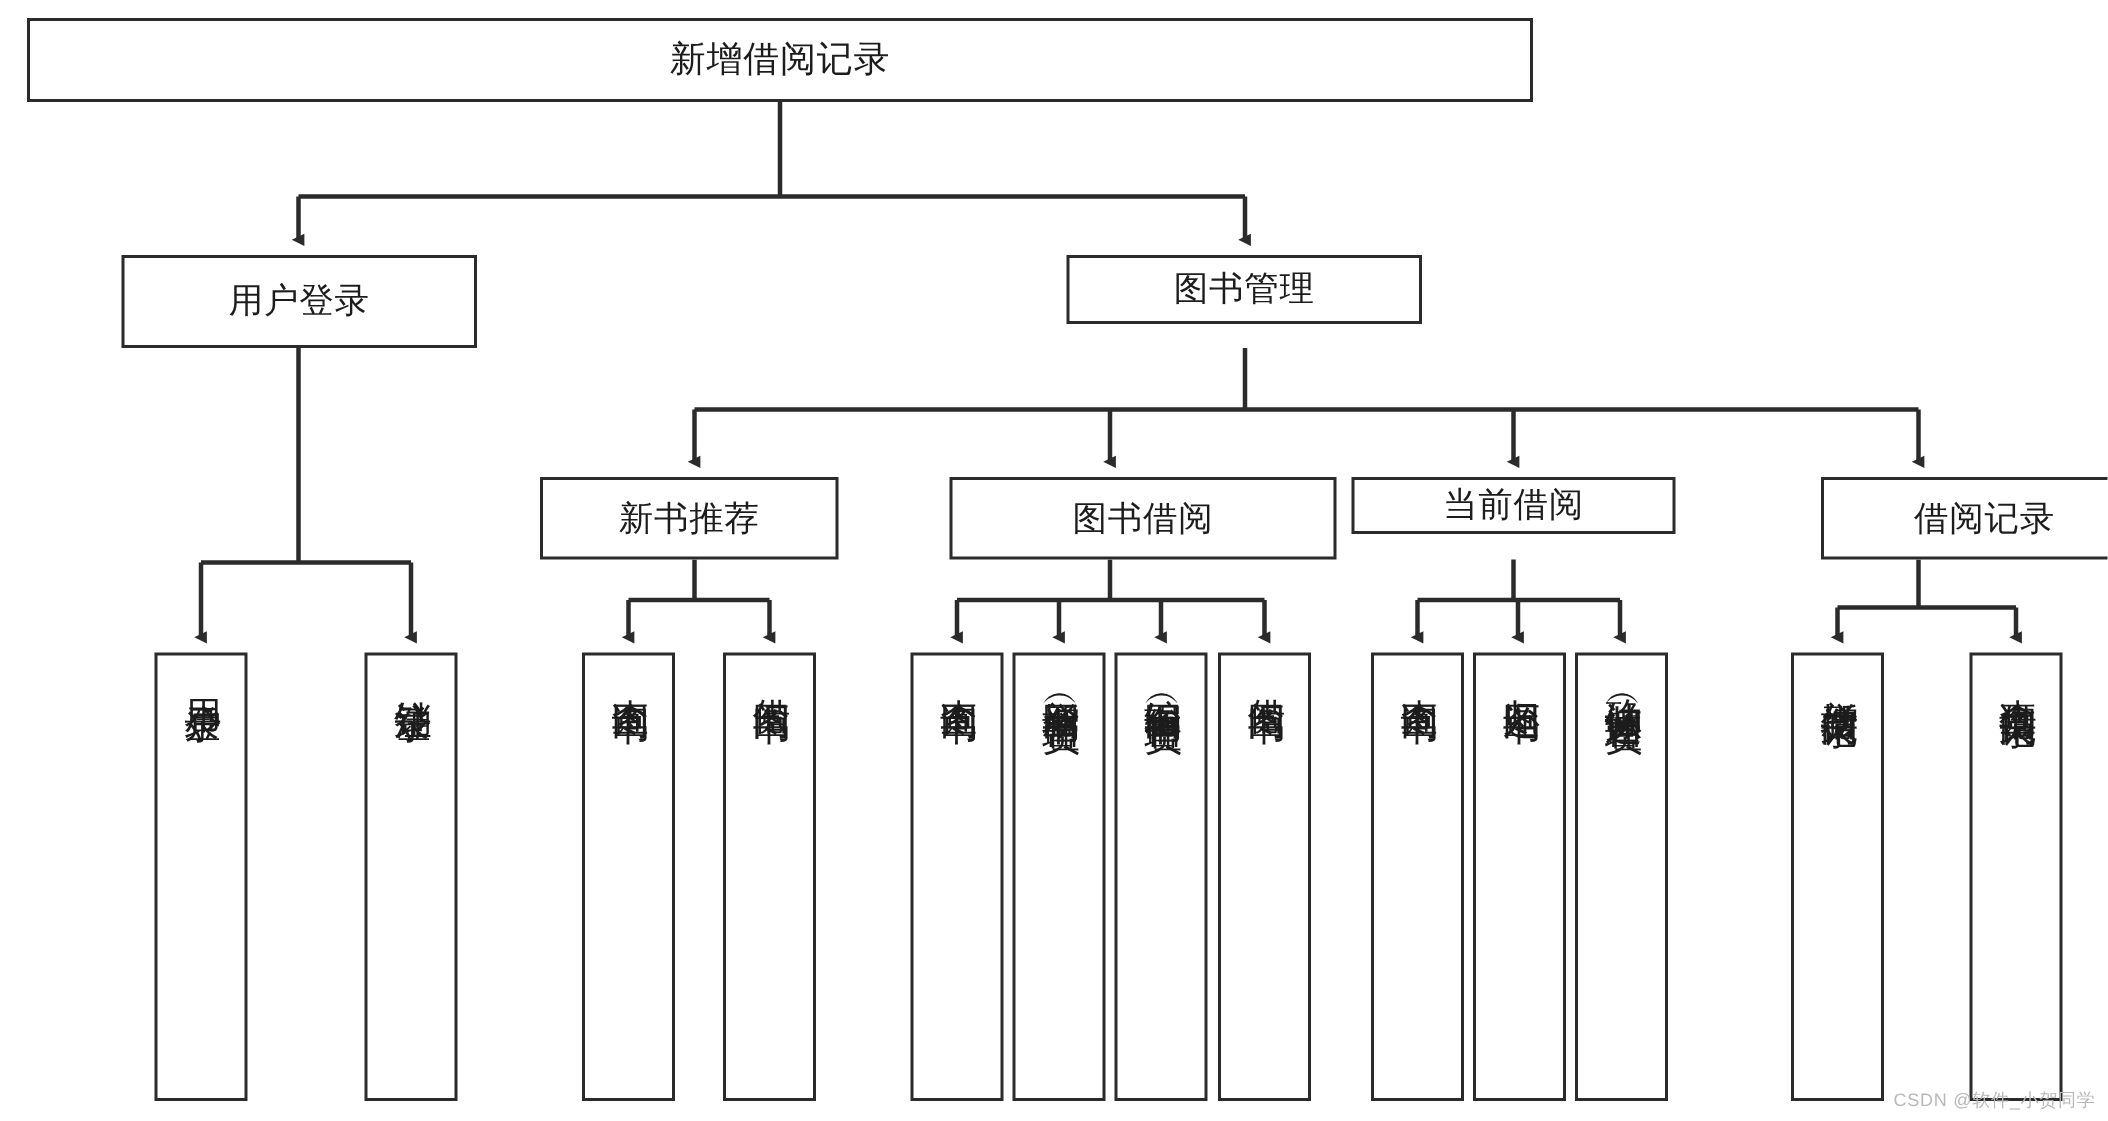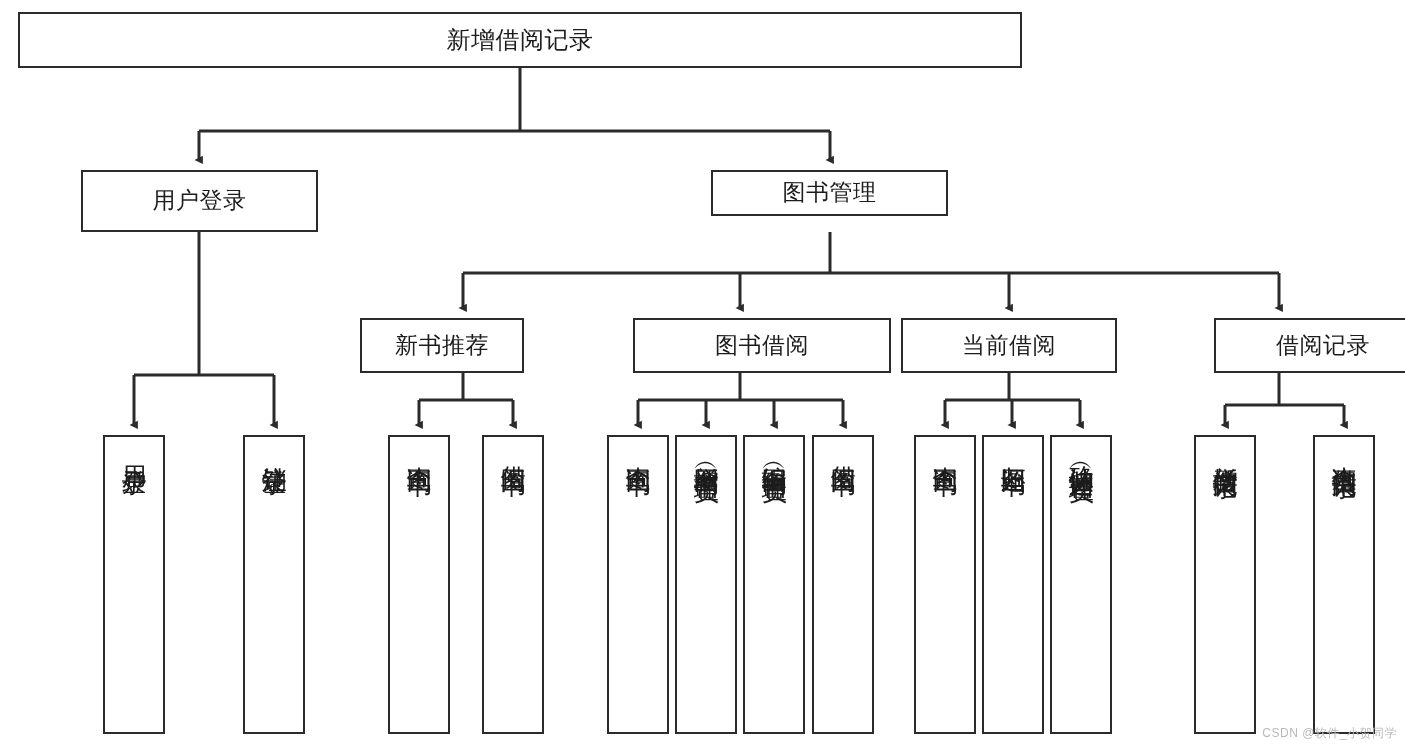--- a/index.html
+++ b/index.html
@@ -131,27 +131,27 @@
     <span class="label">新增借阅记录</span>
   </div>
 
   <div class="node node-h" style="left:81px; top:170px; width:237px; height:62px;">
     <span class="label">用户登录</span>
   </div>
   <div class="node node-h" style="left:711px; top:170px; width:237px; height:46px;">
     <span class="label">图书管理</span>
   </div>
 
-  <div class="node node-h" style="left:360px; top:318px; width:164px; height:55px;">
+  <div class="node node-h" style="left:360px; top:318px; width:199px; height:55px;">
     <span class="label">新书推荐</span>
   </div>
   <div class="node node-h" style="left:633px; top:318px; width:258px; height:55px;">
     <span class="label">图书借阅</span>
   </div>
-  <div class="node node-h" style="left:901px; top:318px; width:216px; height:55px;">
+  <div class="node node-h" style="left:901px; top:318px; width:216px; height:38px;">
     <span class="label">当前借阅</span>
   </div>
   <div class="node node-h" style="left:1170px; top:318px; width:218px; height:55px;margin-left:44px;">
     <span class="label">借阅记录</span>
   </div>
 
   <div class="node node-v" style="left:103px; top:435px; width:62px; height:299px;">
     <span class="label">用户登录</span>
   </div>
   <div class="node node-v" style="left:243px; top:435px; width:62px; height:299px;">

